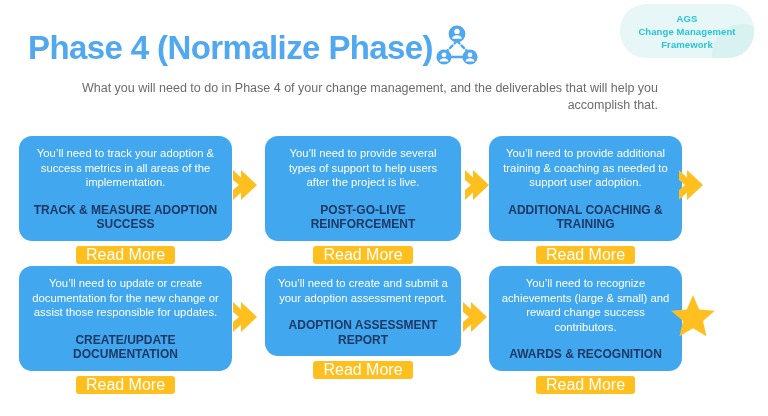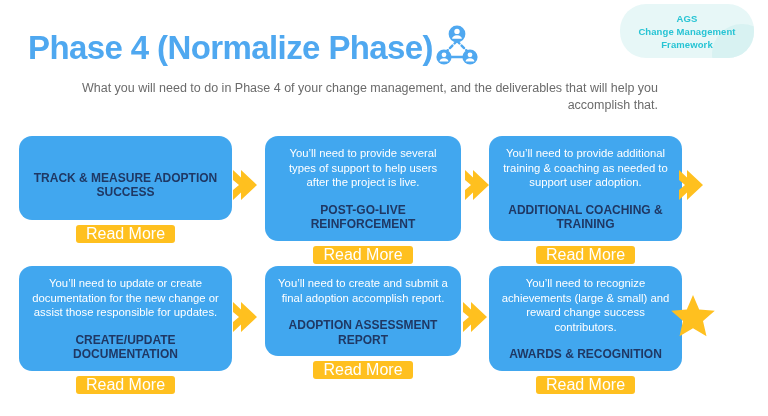--- a/index.html
+++ b/index.html
@@ -218,20 +218,21 @@
 
   <p class="subtitle">What you will need to do in Phase 4 of your change management, and the deliverables that will help you accomplish that.</p>
 </div>
 
 <div class="grid">
 
   <div class="row r1">
 
     <div class="cell c0">
       <div class="card">
+        <div class="card-body">You’ll need to track your adoption &amp; success metrics in all areas of the implementation.</div>
         <div class="card-title">TRACK &amp; MEASURE ADOPTION SUCCESS</div>
       </div>
       <div class="read-more-wrap">
         <button class="read-more">Read More</button>
       </div>
     </div>
 
     <div class="cell c1">
       <div class="card">
         <div class="card-body">You’ll need to provide several types of support to help users after the project is live.</div>
@@ -279,21 +280,21 @@
         <div class="card-body">You’ll need to update or create documentation for the new change or assist those responsible for updates.</div>
         <div class="card-title">CREATE/UPDATE DOCUMENTATION</div>
       </div>
       <div class="read-more-wrap">
         <button class="read-more">Read More</button>
       </div>
     </div>
 
     <div class="cell c1">
       <div class="card">
-        <div class="card-body">You’ll need to create and submit a final adoption accomplish report.</div>
+        <div class="card-body">You’ll need to create and submit a your adoption assessment report.</div>
         <div class="card-title">ADOPTION ASSESSMENT REPORT</div>
       </div>
       <div class="read-more-wrap">
         <button class="read-more">Read More</button>
       </div>
     </div>
 
     <div class="cell c2">
       <div class="card">
         <div class="card-body">You’ll need to recognize achievements (large &amp; small) and reward change success contributors.</div>

